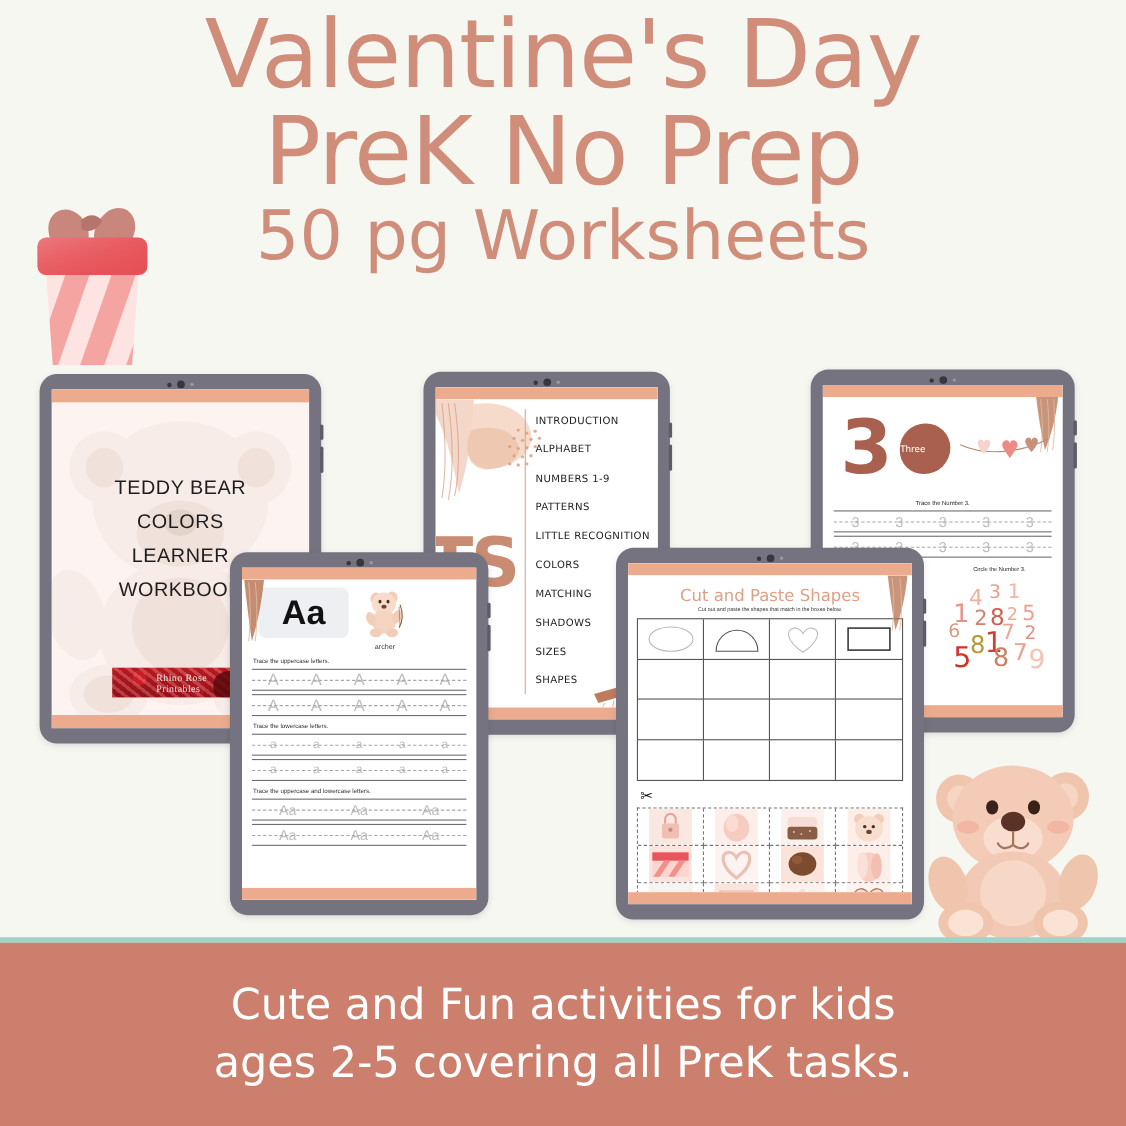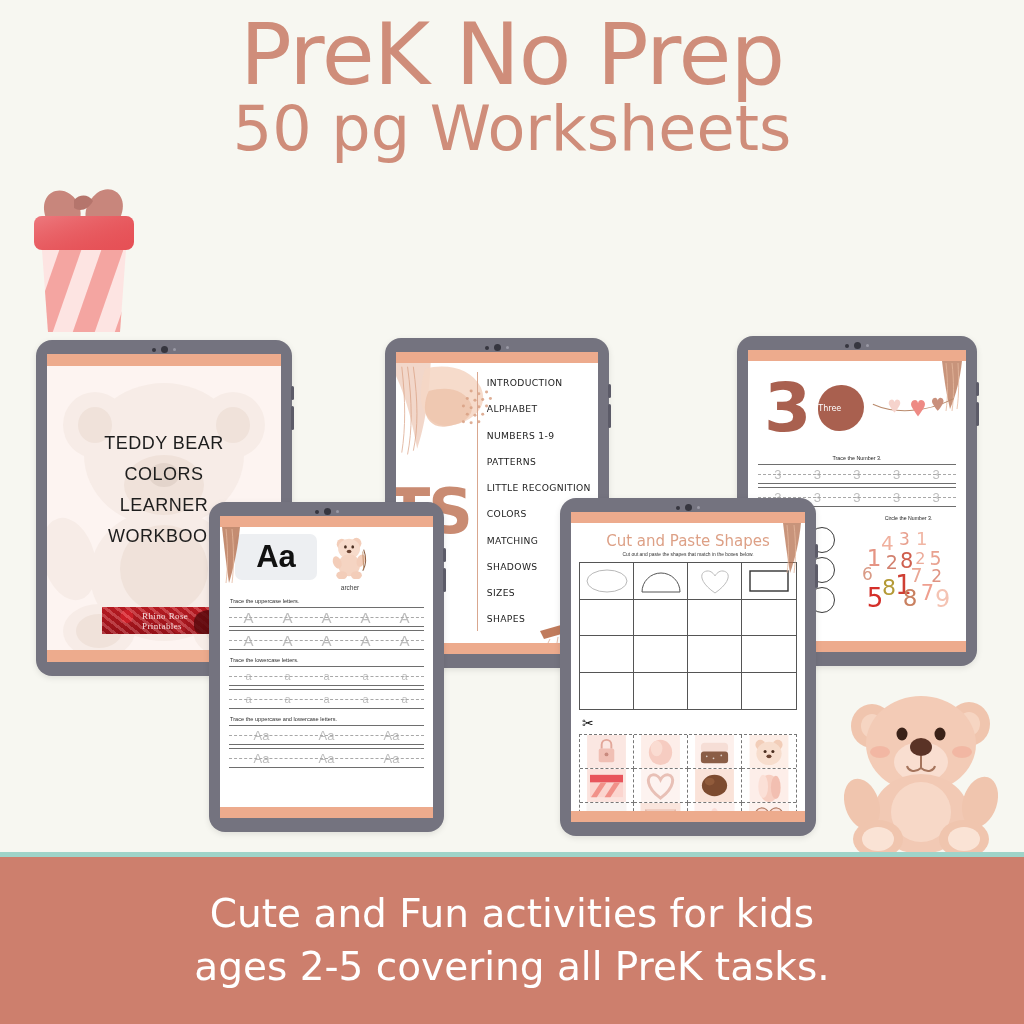--- a/index.html
+++ b/index.html
@@ -67,21 +67,21 @@
     display: flex; flex-direction: column;
   }
   .page-band { background: #edab8d; width: 100%; flex: 0 0 auto; }
   .page-body { flex: 1 1 auto; position: relative; overflow: hidden; background: #fff; }
 
   
   #tablet-cover     { left: 36px;  top: 340px; width: 256px; height: 336px; z-index: 10; }
   #tablet-contents  { left: 385px; top: 338px; width: 224px; height: 330px; z-index: 11; }
   #tablet-number    { left: 737px; top: 336px; width: 240px; height: 330px; z-index: 12; }
   #tablet-alphabet  { left: 209px; top: 502px; width: 235px; height: 330px; z-index: 20; }
-  #tablet-cutpaste  { left: 560px; top: 498px; width: 256px; height: 338px; z-index: 21; }
+  #tablet-cutpaste  { left: 560px; top: 498px; width: 280px; height: 338px; z-index: 21; }
 
   
   .cover-body { background: #fdf4f1; }
   .cover-title {
     position: absolute; left: 0; top: 22%; width: 100%;
     text-align: center; color: #1d1d1d;
     font-family: "Liberation Sans", sans-serif;
     font-size: 18px; line-height: 1.72; letter-spacing: 0.5px;
     z-index: 3;
   }
@@ -227,20 +227,21 @@
     color: #ffffff; font-family: "DejaVu Sans", sans-serif;
     font-size: 39px; line-height: 1.35; white-space: nowrap;
   }
 </style>
 </head>
 <body>
 
 <div id="stage">
 
   <div class="headline-wrap">
+    <div class="h-line1">Valentine's Day</div>
     <div class="h-line2">PreK No Prep</div>
     <div class="h-line3">50 pg Worksheets</div>
   </div>
 
   <div class="gift">
     <svg viewBox="0 0 150 180" width="150" height="180">
       <g>
         <path d="M38 58 C30 36 48 24 62 34 C72 41 74 52 72 60 Z" fill="#c8867c"></path>
         <path d="M112 58 C122 36 104 22 89 33 C79 41 76 52 78 60 Z" fill="#c8867c"></path>
         <path d="M66 40 C72 34 80 34 85 41 C80 50 72 52 66 48 Z" fill="#b5756c"></path>

